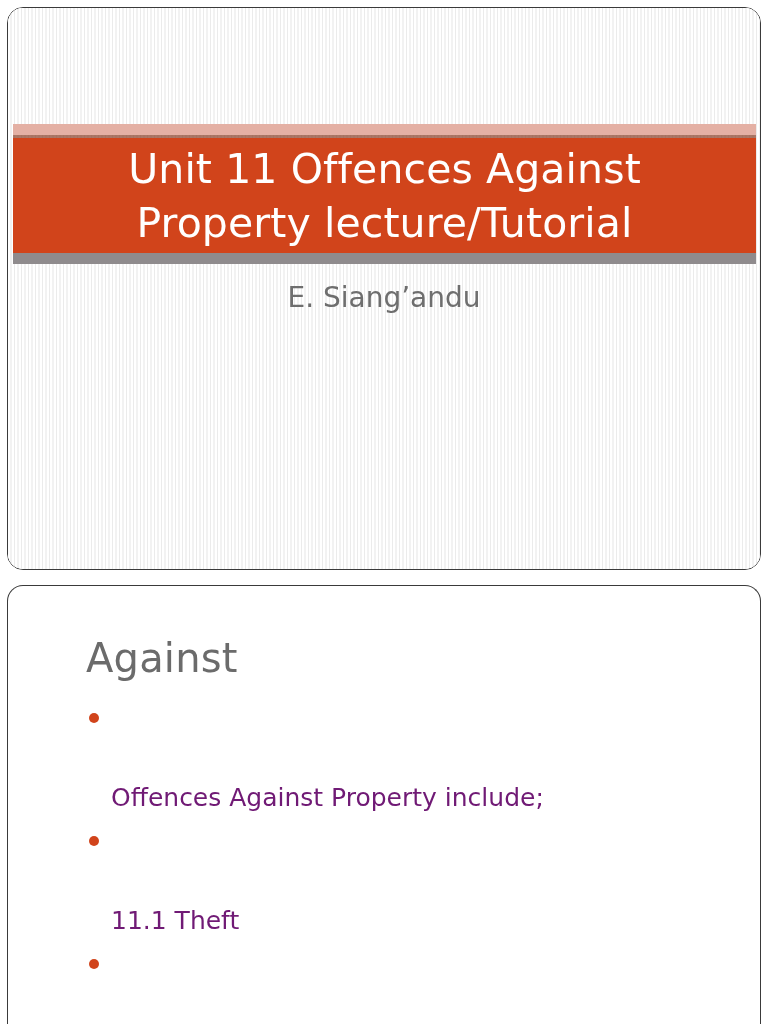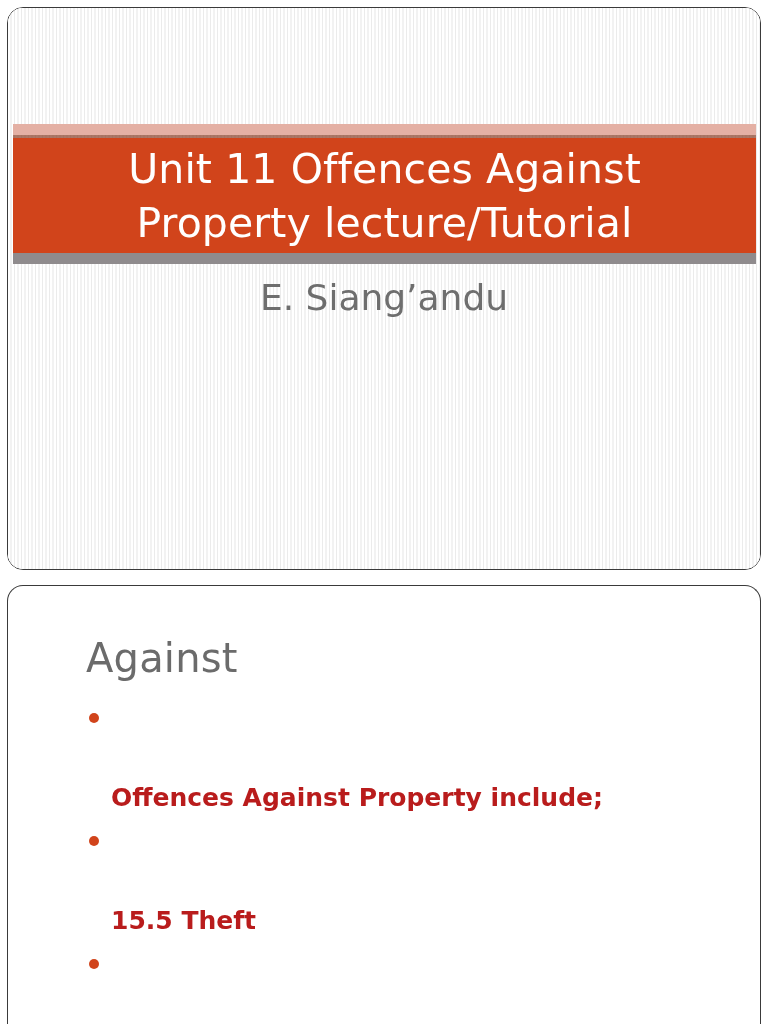--- a/index.html
+++ b/index.html
@@ -123,21 +123,21 @@
     box-sizing: border-box;
   }
 
   .subtitle-text {
     position: absolute;
     top: 272px;
     left: 0;
     right: 0;
     text-align: center;
     color: #6e6e6e;
-    font-size: 36px;
+    font-size: 28px;
     line-height: 36px;
     font-weight: 400;
   }
 
   
   .outline-body {
     position: absolute;
     inset: 0;
     padding: 48px 52px 0 78px;
     box-sizing: border-box;
@@ -155,24 +155,24 @@
   ul.bullet-list {
     list-style: none;
     margin: 0;
     padding: 0;
   }
 
   ul.bullet-list li {
     position: relative;
     padding-left: 25px;
     margin: 0 0 6px 0;
-    color: #b91c1c;
+    color: #701a75;
     font-size: 25px;
     line-height: 39px;
-    font-weight: 700;
+    font-weight: 400;
     white-space: pre-line;
   }
 
   ul.bullet-list li .dot {
     position: absolute;
     left: 3px;
     top: 13px;
     width: 10px;
     height: 10px;
     border-radius: 50%;
@@ -208,21 +208,21 @@
 
       <ul class="bullet-list">
 
         <li>
           <span class="dot"></span>
           <span>Offences Against Property include;</span>
         </li>
 
         <li>
           <span class="dot"></span>
-          <span>15.5  Theft</span>
+          <span>11.1  Theft</span>
         </li>
 
         <li>
           <span class="dot"></span>
           
         </li>
 
       </ul>
 
     </div>

